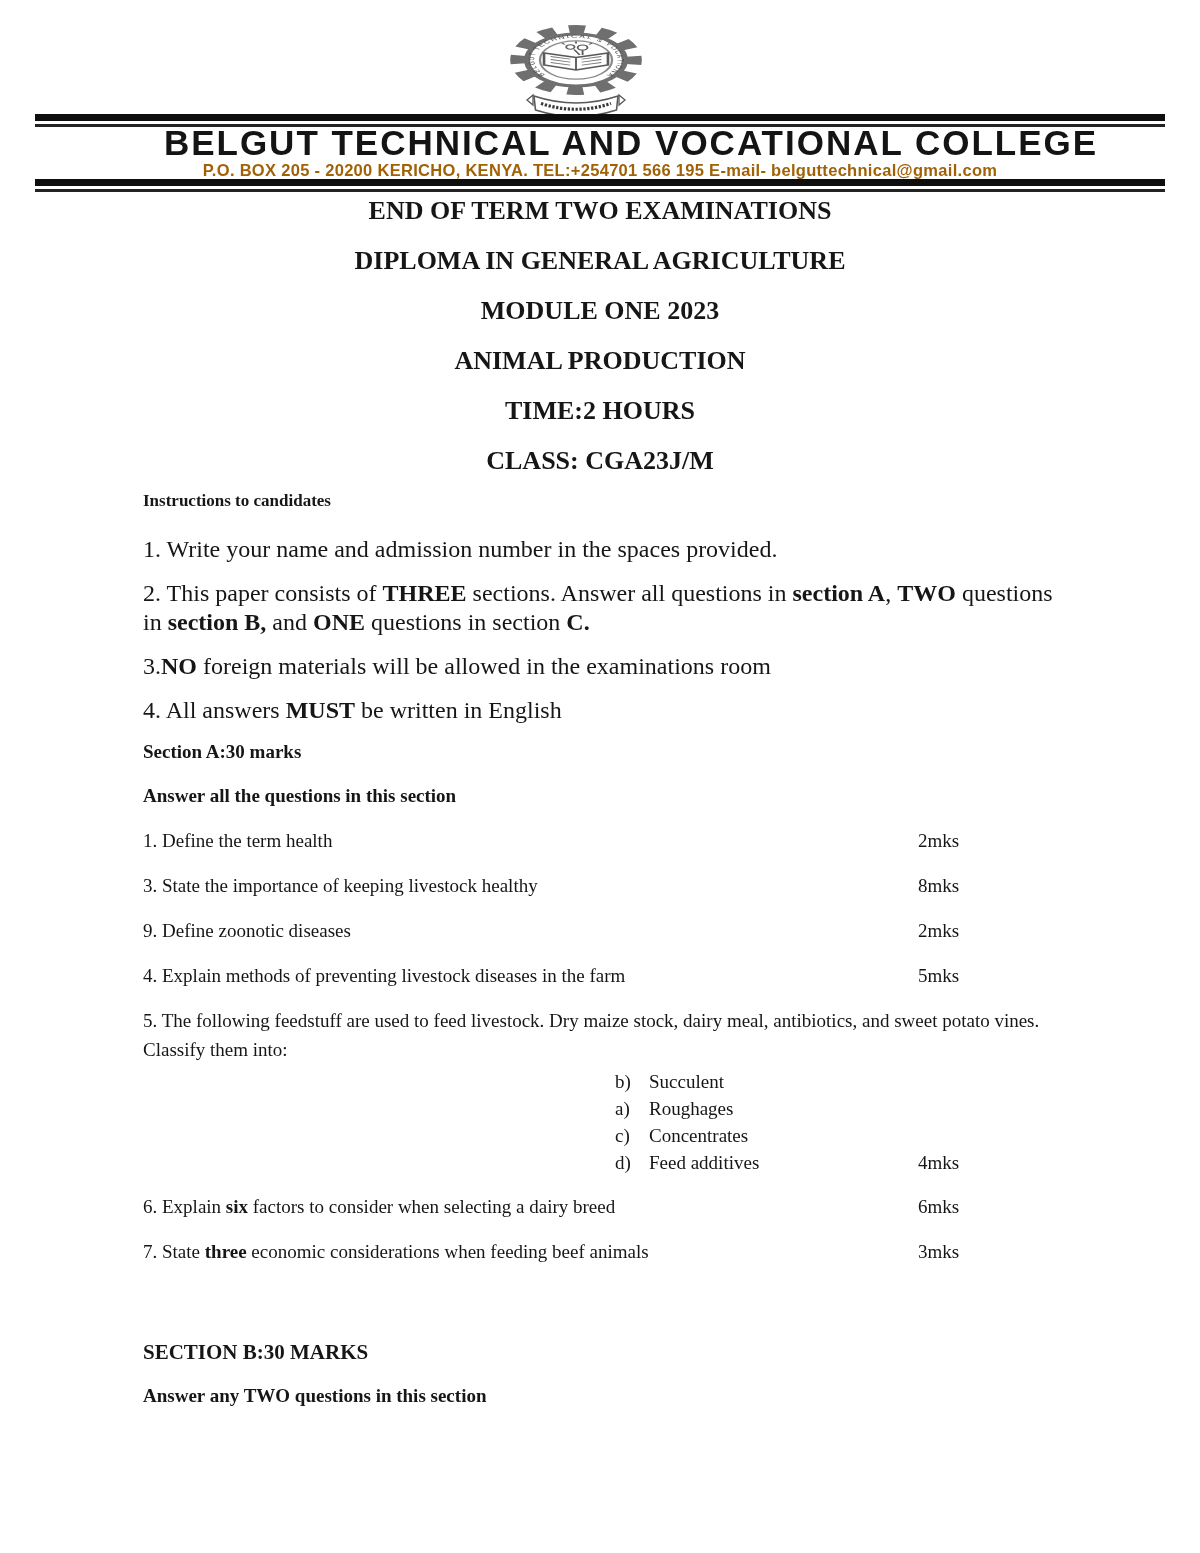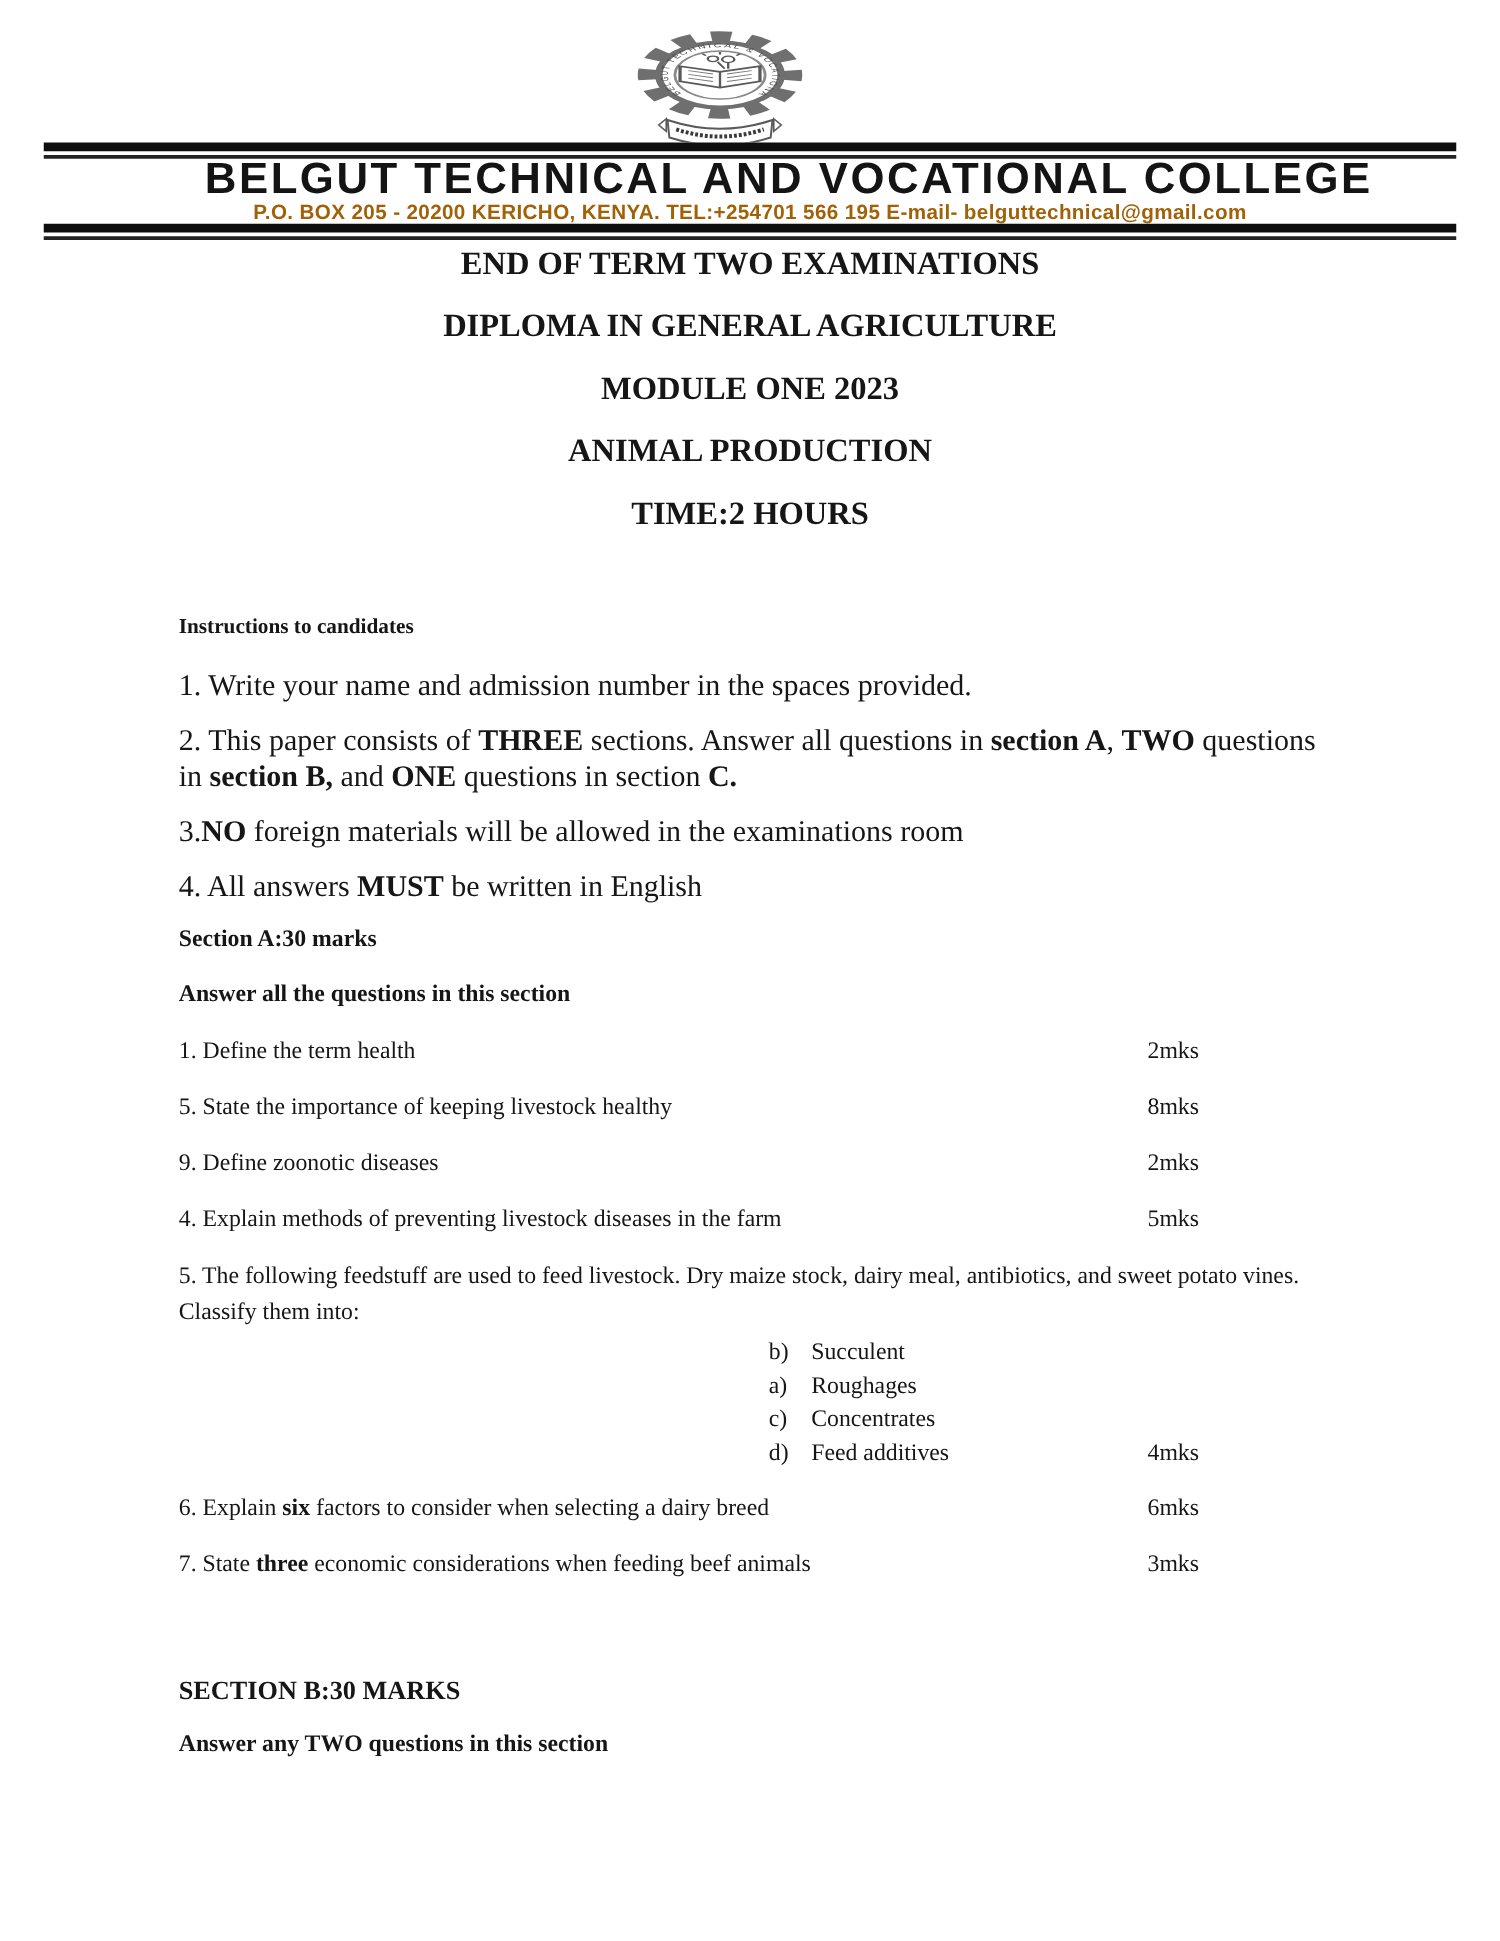--- a/index.html
+++ b/index.html
@@ -73,36 +73,37 @@
   <div class="college-name">BELGUT TECHNICAL AND VOCATIONAL COLLEGE</div>
   <div class="address">P.O. BOX 205 - 20200 KERICHO, KENYA. TEL:+254701 566 195 E-mail- belguttechnical@gmail.com</div>
   <div class="rule rule-bottom"></div>
 
   <div class="title-block" id="title-block">
       <div class="title-line">END OF TERM TWO EXAMINATIONS</div>
       <div class="title-line">DIPLOMA IN GENERAL AGRICULTURE</div>
       <div class="title-line">MODULE ONE 2023</div>
       <div class="title-line">ANIMAL PRODUCTION</div>
       <div class="title-line">TIME:2 HOURS</div>
+      <div class="title-line">CLASS: CGA23J/M</div>
     </div>
 
   <div class="content">
     <h2 class="instr-heading">Instructions to candidates</h2>
     <div id="instructions-list">
         <p class="instr-item"><span>1. Write your name and admission number in the spaces provided.</span></p>
         <p class="instr-item"><span>2. This paper consists of </span><span class="b">THREE</span><span> sections. Answer all questions in </span><span class="b">section A</span><span>, </span><span class="b">TWO</span><span> questions in </span><span class="b">section B,</span><span> and </span><span class="b">ONE</span><span> questions in section </span><span class="b">C.</span></p>
         <p class="instr-item"><span>3.</span><span class="b">NO</span><span> foreign materials will be allowed in the examinations room</span></p>
         <p class="instr-item"><span>4. All answers </span><span class="b">MUST</span><span> be written in English</span></p>
       </div>
 
     <div class="sec-heading">Section A:30 marks</div>
     <div class="sec-subheading">Answer all the questions in this section</div>
     <div id="questions-list">
         <div class="q-row"><span class="q-text"><span>1. Define the term health</span></span><span class="q-marks">2mks</span></div>
-        <div class="q-row"><span class="q-text"><span>5. State the importance of keeping livestock healthy</span></span><span class="q-marks">8mks</span></div>
+        <div class="q-row"><span class="q-text"><span>3. State the importance of keeping livestock healthy</span></span><span class="q-marks">8mks</span></div>
         <div class="q-row"><span class="q-text"><span>9. Define zoonotic diseases</span></span><span class="q-marks">2mks</span></div>
         <div class="q-row"><span class="q-text"><span>4. Explain methods of preventing livestock diseases in the farm</span></span><span class="q-marks">5mks</span></div>
         <div class="q-row"><span class="q-text"><span>5. The following feedstuff are used to feed livestock. Dry maize stock, dairy meal, antibiotics, and sweet potato vines. Classify them into:</span></span><div class="sub-list">
             <div class="sub-row"><span class="sub-label">b)</span><span>Succulent</span></div>
             <div class="sub-row"><span class="sub-label">a)</span><span>Roughages</span></div>
             <div class="sub-row"><span class="sub-label">c)</span><span>Concentrates</span></div>
             <div class="sub-row"><span class="sub-label">d)</span><span>Feed additives</span><span class="sub-marks">4mks</span></div>
           </div></div>
         <div class="q-row"><span class="q-text"><span>6. Explain </span><span class="b">six</span><span> factors to consider when selecting a dairy breed</span></span><span class="q-marks">6mks</span></div>
         <div class="q-row"><span class="q-text"><span>7. State </span><span class="b">three</span><span> economic considerations when feeding beef animals</span></span><span class="q-marks">3mks</span></div>

